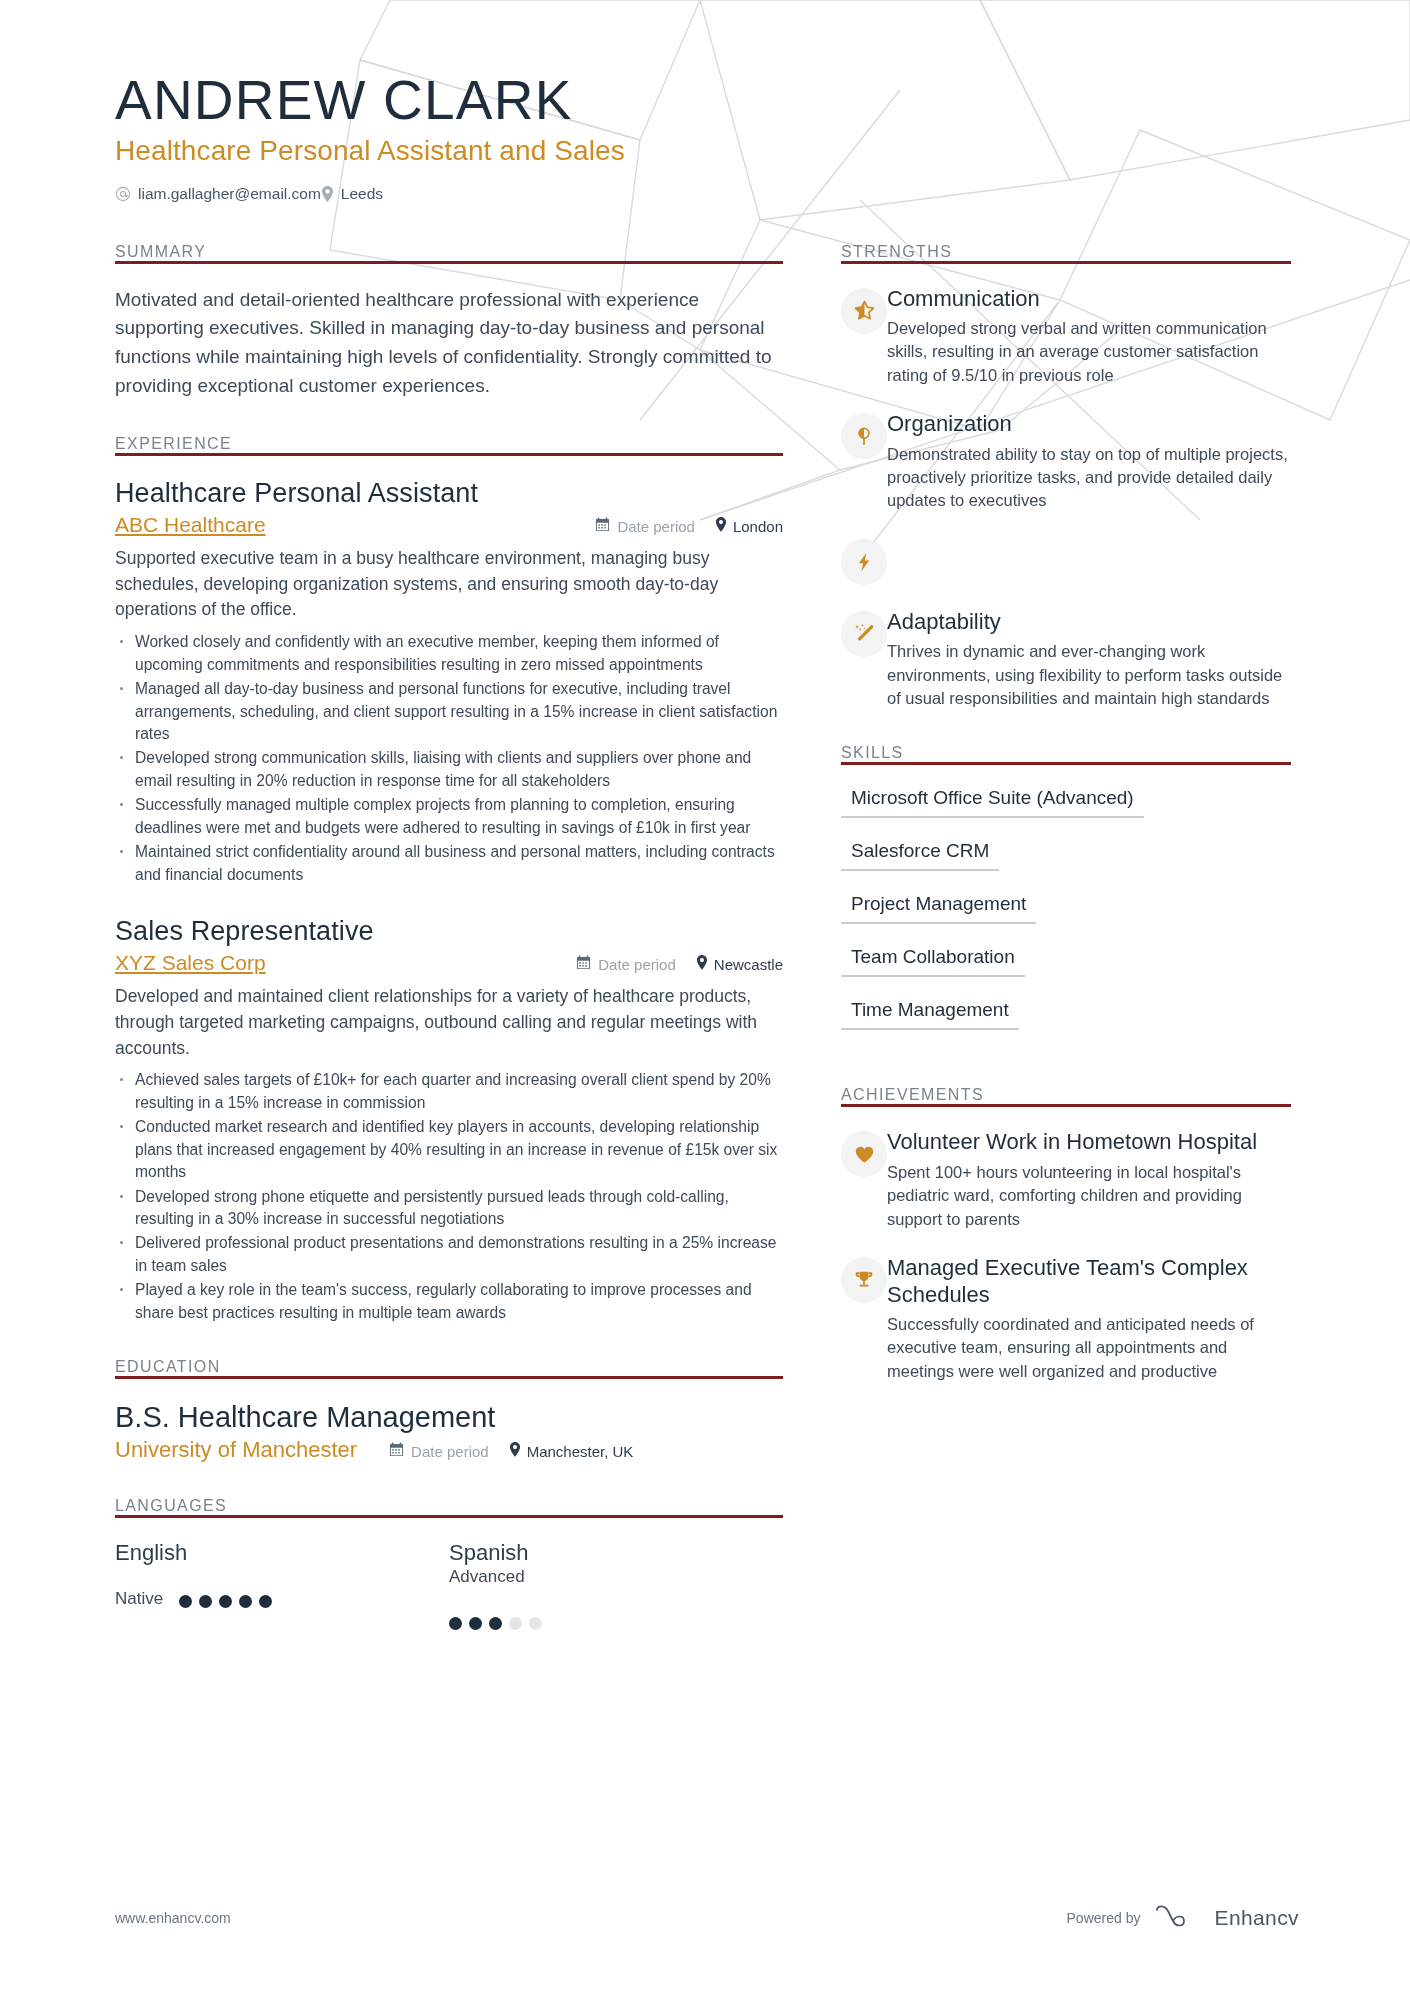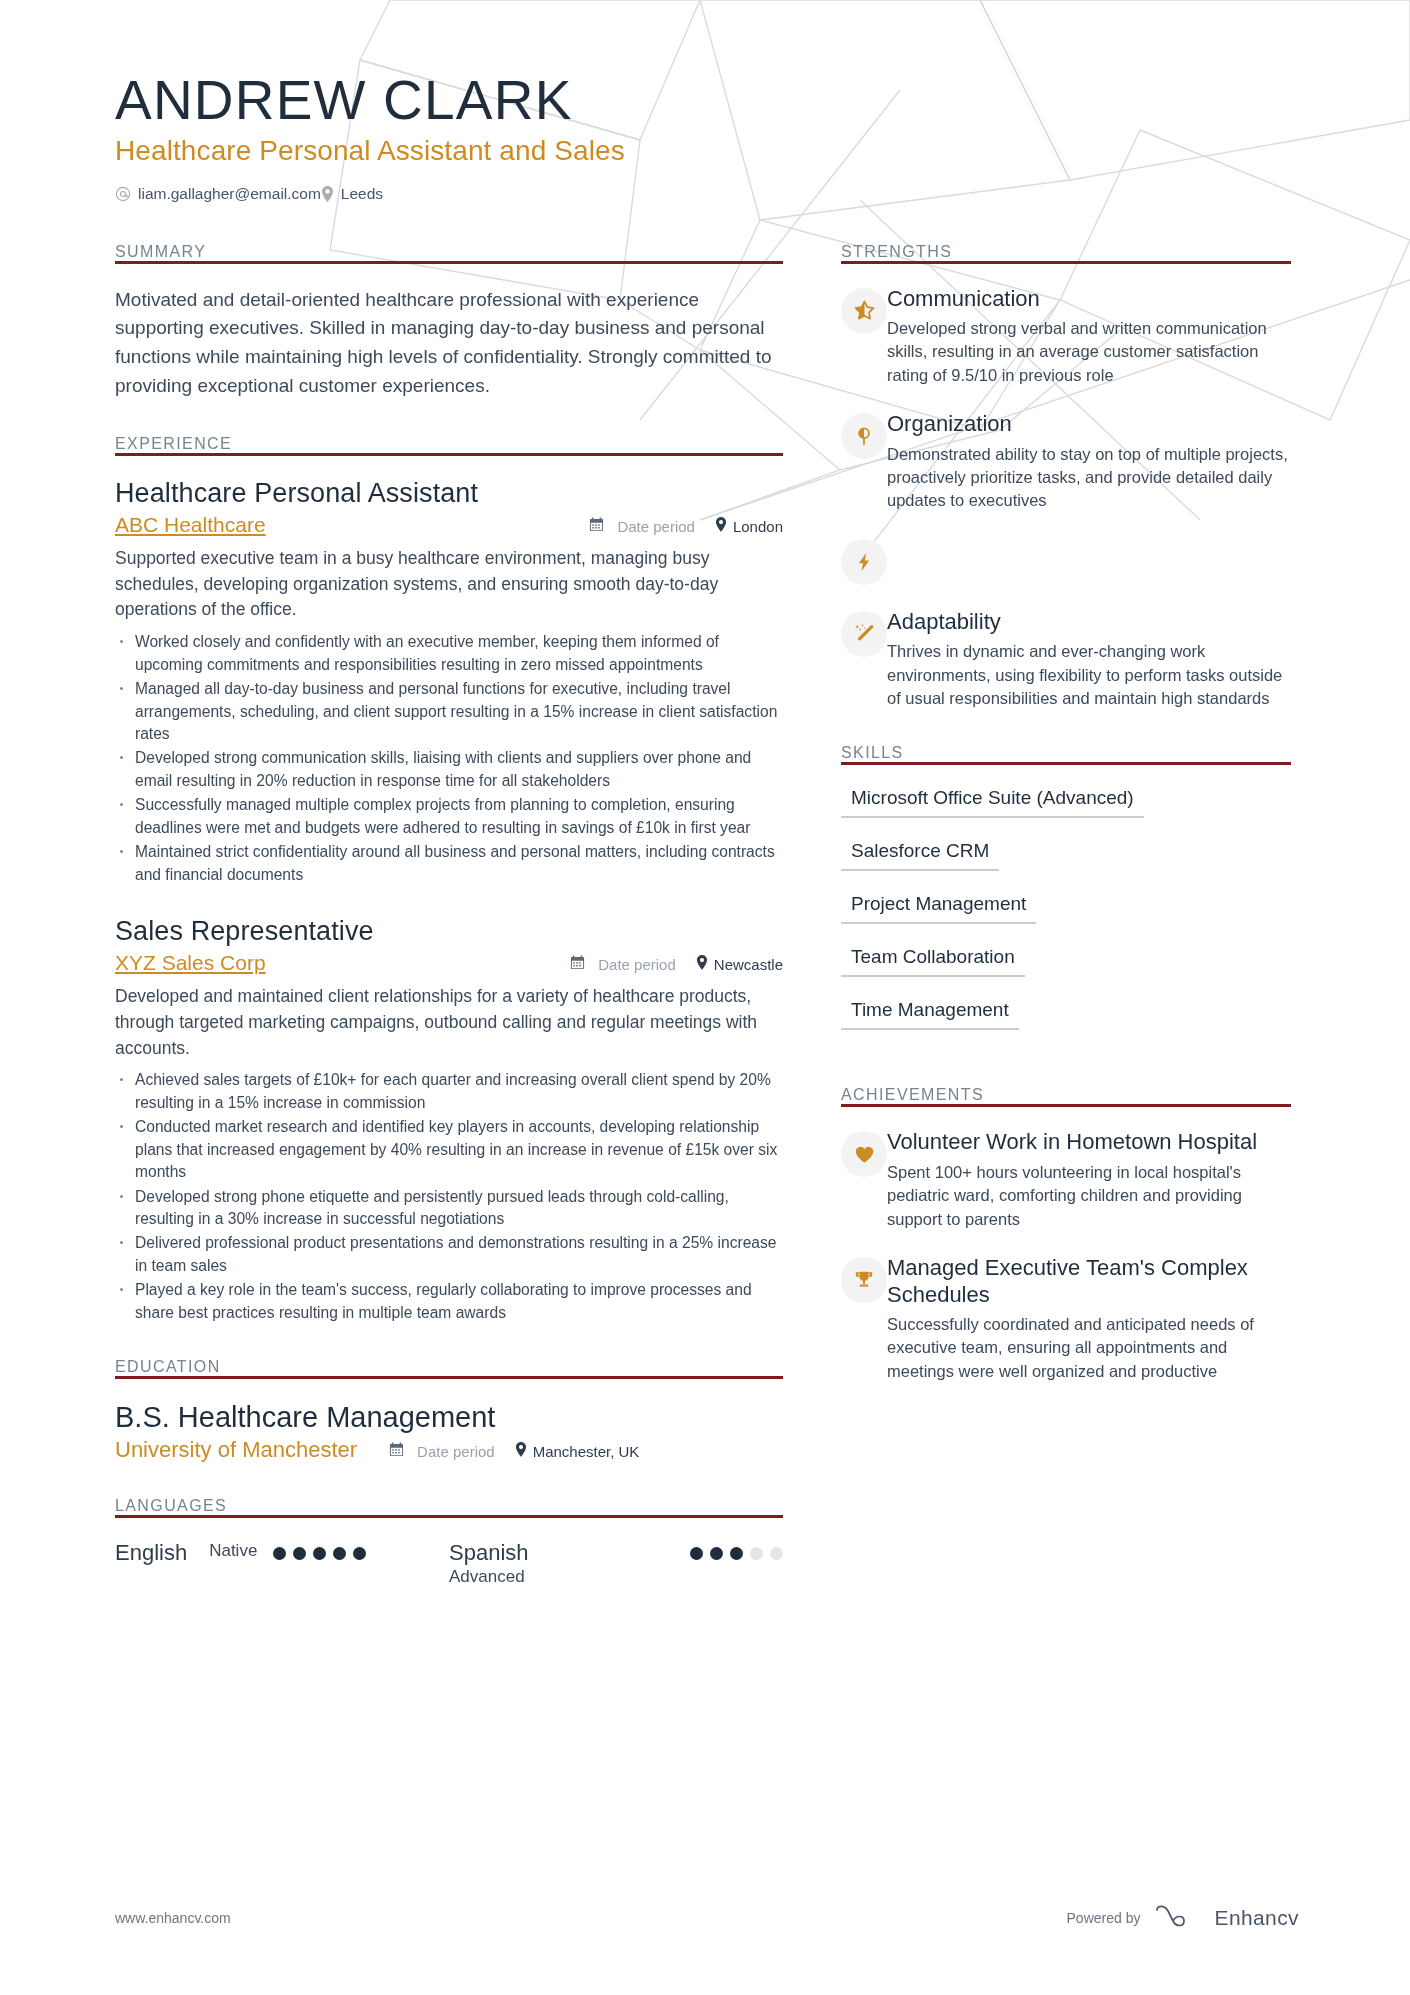--- a/index.html
+++ b/index.html
@@ -104,21 +104,21 @@
     flex: 1 1 auto;
     text-decoration: underline;
   }
   .meta-bits {
     display: flex;
     align-items: center;
     gap: 20px;
     font-size: 15px;
     flex: none;
   }
-  .meta-date { color: #9aa3ad; display: flex; align-items: center; gap: 13px; }
+  .meta-date { color: #9aa3ad; display: flex; align-items: center; gap: 7px; }
   .meta-loc  { color: #2e3d4e; display: flex; align-items: center; gap: 6px; }
 
   .job-desc {
     font-size: 17.5px;
     line-height: 1.47;
     color: #3d4a5a;
     margin-bottom: 8px;
   }
   ul.bullets { list-style: none; }
   ul.bullets li {
@@ -146,21 +146,21 @@
     margin-bottom: 3px;
   }
   .edu-meta-row { display: flex; align-items: baseline; }
   .school { font-size: 22px; color: #cd8b23; margin-right: 32px; }
 
   
   .lang-grid {
     display: flex;
     gap: 0;
   }
-  .lang-cell { width: 50%; display: flex; align-items: flex-start; gap: 22px; }
+  .lang-cell { width: 50%; display: flex; align-items: flex-start; gap: 22px; flex-direction: column; }
   .lang-name { font-size: 22px; color: #2e3d4e; }
   .lang-right { display: flex; align-items: flex-start; gap: 18px; }
   .lang-level { font-size: 17px; color: #3d4a5a; line-height: 1.25; }
   .dots { display: flex; gap: 7px; padding-top: 7px; }
   .dot { width: 13px; height: 13px; border-radius: 50%; background: #e3e5e8; }
   .dot.on { background: #1f2d3d; }
   .lang-cell.a .lang-right { gap: 16px; }
   .lang-cell.b { justify-content: space-between; }
   .lang-cell.b .lang-block { display: flex; flex-direction: column; }
 

